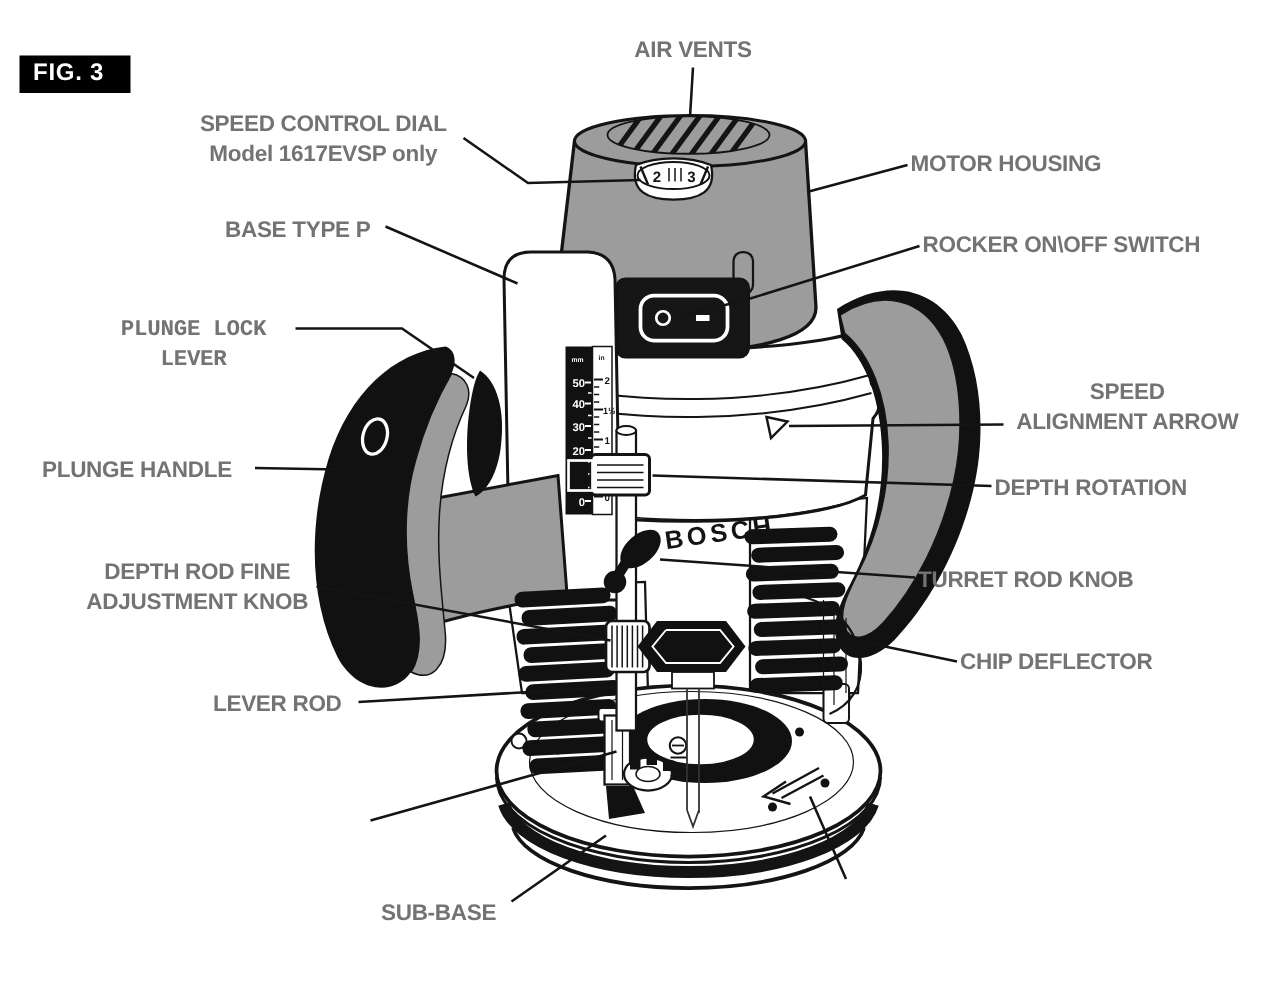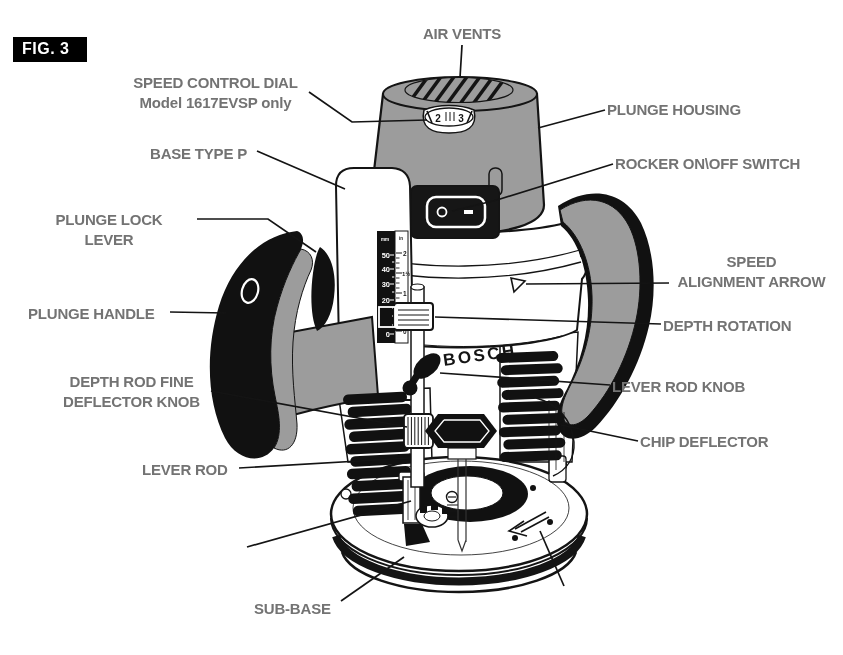--- a/index.html
+++ b/index.html
@@ -232,28 +232,28 @@
       <polyline points="341,601 404,557"></polyline>
       <polyline points="564,586 540,531"></polyline>
     </g>
   </svg>
 
   <div class="fig-badge">FIG. 3</div>
 
   <div class="label center" style="left:398px; top:24px; width:128px;">AIR VENTS</div>
   <div class="label center" style="left:118px; top:73px; width:195px;">SPEED CONTROL DIAL
 Model 1617EVSP only</div>
-  <div class="label" style="left:607px; top:100px;">PLUNGE HOUSING</div>
+  <div class="label" style="left:607px; top:100px;">MOTOR HOUSING</div>
   <div class="label" style="left:150px; top:144px;">BASE TYPE P</div>
   <div class="label" style="left:615px; top:154px;text-align:right;">ROCKER ON\OFF SWITCH</div>
-  <div class="label center" style="left:40px; top:210px; width:138px;">PLUNGE LOCK
+  <div class="label center" style="left:60px; top:210px; width:138px;font-family:Liberation Mono, monospace;">PLUNGE LOCK
 LEVER</div>
   <div class="label center" style="left:670px; top:252px; width:163px;">SPEED
 ALIGNMENT ARROW</div>
   <div class="label" style="left:28px; top:304px;">PLUNGE HANDLE</div>
   <div class="label" style="left:663px; top:316px;">DEPTH ROTATION</div>
   <div class="label center" style="left:54px; top:372px; width:155px;">DEPTH ROD FINE
-DEFLECTOR KNOB</div>
-  <div class="label" style="left:612px; top:377px;">LEVER ROD KNOB</div>
+ADJUSTMENT KNOB</div>
+  <div class="label" style="left:612px; top:377px;">TURRET ROD KNOB</div>
   <div class="label" style="left:640px; top:432px;">CHIP DEFLECTOR</div>
   <div class="label" style="left:142px; top:460px;">LEVER ROD</div>
   <div class="label" style="left:254px; top:599px;">SUB-BASE</div>
 </div>
 
 </body></html>

